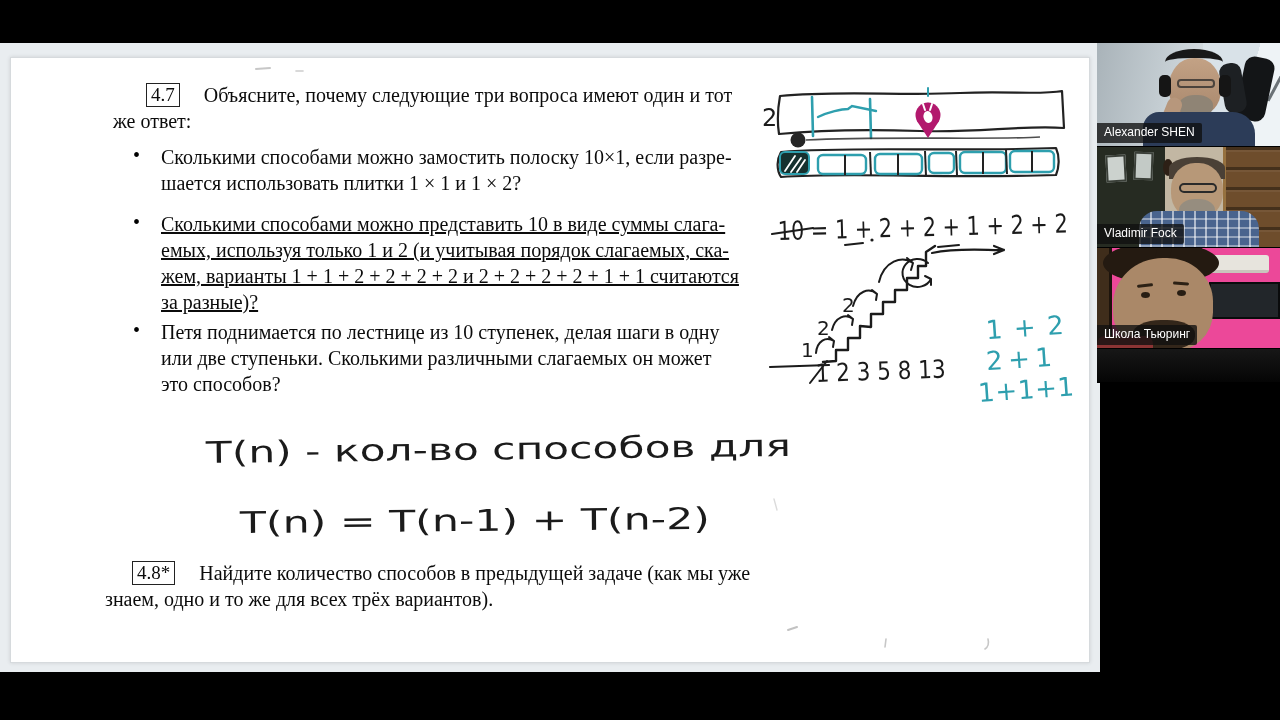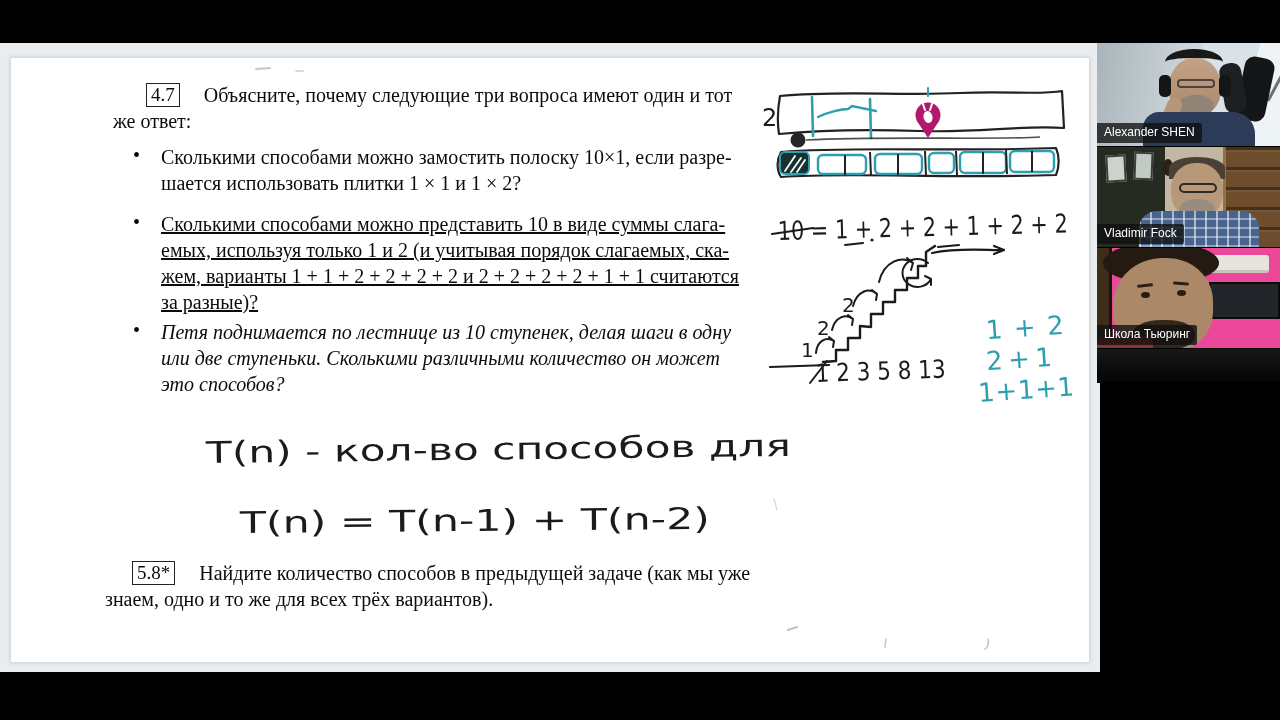--- a/index.html
+++ b/index.html
@@ -109,29 +109,29 @@
 
       <span class="bullet-marker" style="left:122px; top:153px;">•</span>
       <div class="doc-text bullet-lines" style="left:150px; top:153px;text-decoration:underline;">
         <div class="line">Сколькими способами можно представить 10 в виде суммы слага-</div>
         <div class="line">емых, используя только 1 и 2 (и учитывая порядок слагаемых, ска-</div>
         <div class="line">жем, варианты 1 + 1 + 2 + 2 + 2 + 2 и 2 + 2 + 2 + 2 + 1 + 1 считаются</div>
         <div class="line">за разные)?</div>
       </div>
 
       <span class="bullet-marker" style="left:122px; top:261px;">•</span>
-      <div class="doc-text bullet-lines" style="left:150px; top:261px;font-style:italic;">
+      <div class="doc-text bullet-lines" style="left:150px; top:261px;">
         <div class="line">Петя поднимается по лестнице из 10 ступенек, делая шаги в одну</div>
-        <div class="line">или две ступеньки. Сколькими различными количество он может</div>
+        <div class="line">или две ступеньки. Сколькими различными слагаемых он может</div>
         <div class="line">это способов?</div>
       </div>
 
       <div class="doc-text" style="left:94px; top:502px;">
         <div class="line">
-          <span style="margin-left:27px;"></span><span class="numbox">5.8*</span><span>Найдите количество способов в предыдущей задаче (как мы уже</span>
+          <span style="margin-left:27px;"></span><span class="numbox">4.8*</span><span>Найдите количество способов в предыдущей задаче (как мы уже</span>
         </div>
         <div class="line">знаем, одно и то же для всех трёх вариантов).</div>
       </div>
     </div>
   </div>
 
   <svg class="annot" viewBox="0 0 1280 720">
 
     <g>
       <path d="M780,96 C840,90 900,96 960,93 C1010,91 1042,95 1062,91 L1064,128 C1020,125 980,133 920,131 C860,129 820,130 779,134 C777,121 778,107 780,96 Z" fill="none" stroke="#222" stroke-width="2.2" stroke-linejoin="round"></path>

